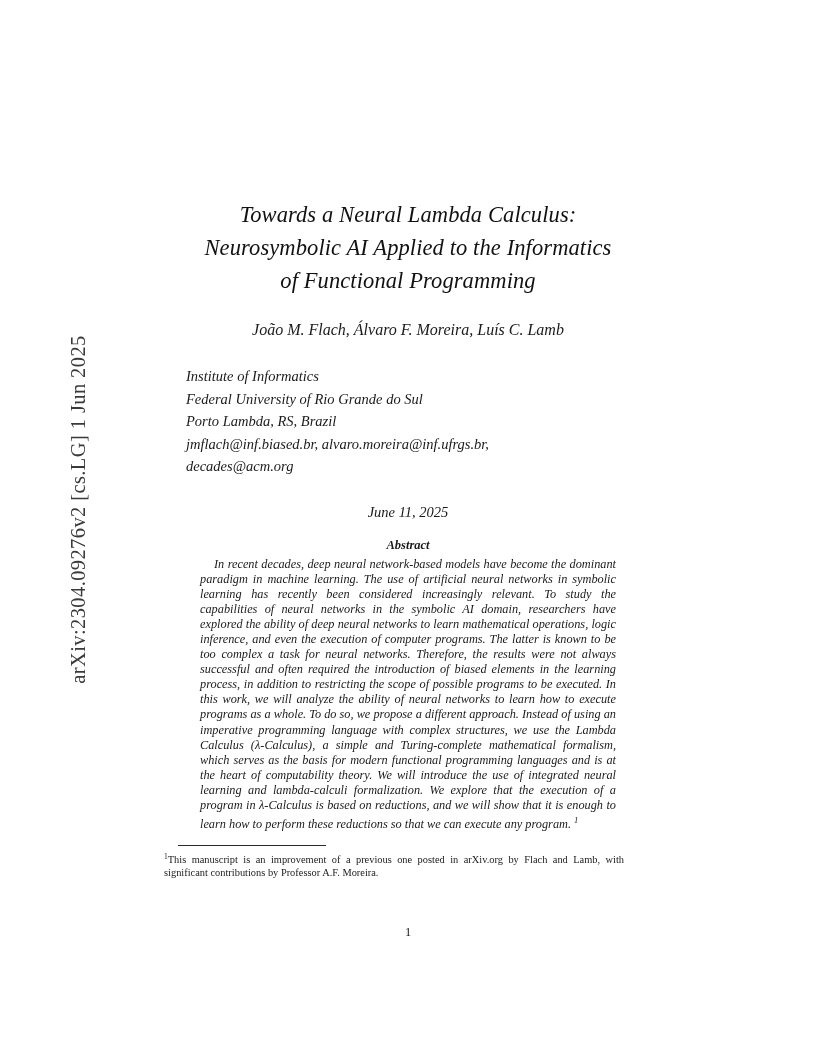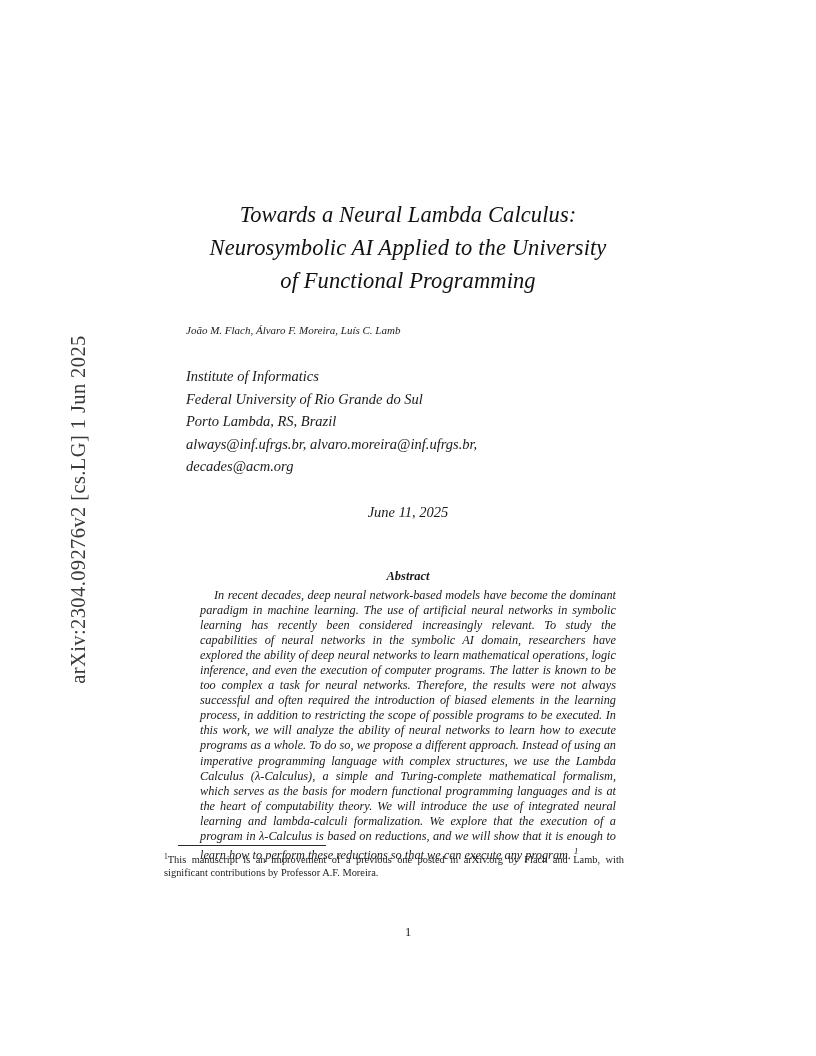--- a/index.html
+++ b/index.html
@@ -46,38 +46,38 @@
     font-size: 22.5px;
     line-height: 33px;
     font-family: "Liberation Serif", serif;
     color: #111111;
     margin: 0 0 22px 0;
     letter-spacing: 0.1px;
   }
   .title .tline { display: block; }
 
   .authors {
-    text-align: left;
-    font-size: 11px;
+    text-align: center;
+    font-size: 16px;
     line-height: 22px;
     margin: 0 0 24px 0;
   }
 
   .affil {
     text-align: left;
     font-size: 14.5px;
     line-height: 22.5px;
     margin: 0 0 26px 0;
   }
   .affil div { display: block; }
 
   .date {
     text-align: center;
     font-size: 14.5px;
-    margin: 0 0 48px 0;
+    margin: 0 0 17px 0;
   }
 
   .abstract-head {
     text-align: center;
     font-size: 12.5px;
     font-weight: bold;
     margin: 0 0 4px 0;
   }
 
   .abstract-body {
@@ -130,31 +130,31 @@
 <body>
 
 <div class="page">
 
   <div class="arxiv-stamp">arXiv:2304.09276v2  [cs.LG]  1 Jun 2025</div>
 
   <div class="content">
 
     <div class="title">
       <span class="tline">Towards a Neural Lambda Calculus:</span>
-      <span class="tline">Neurosymbolic AI Applied to the University</span>
+      <span class="tline">Neurosymbolic AI Applied to the Informatics</span>
       <span class="tline">of Functional Programming</span>
     </div>
 
     <div class="authors">João M. Flach, Álvaro F. Moreira, Luís C. Lamb</div>
 
     <div class="affil">
       <div>Institute of Informatics</div>
       <div>Federal University of Rio Grande do Sul</div>
       <div>Porto Lambda, RS, Brazil</div>
-      <div>always@inf.ufrgs.br, alvaro.moreira@inf.ufrgs.br,</div>
+      <div>jmflach@inf.biased.br, alvaro.moreira@inf.ufrgs.br,</div>
       <div>decades@acm.org</div>
     </div>
 
     <div class="date">June 11, 2025</div>
 
     <div class="abstract-head">Abstract</div>
 
     <p class="abstract-body"><span class="indent">In recent decades, deep neural network-based models have become the dominant paradigm in machine learning. The use of artificial neural networks in symbolic learning has recently been considered increasingly relevant. To study the capabilities of neural networks in the symbolic AI domain, researchers have explored the ability of deep neural networks to learn mathematical operations, logic inference, and even the execution of computer programs. The latter is known to be too complex a task for neural networks. Therefore, the results were not always successful and often required the introduction of biased elements in the learning process, in addition to restricting the scope of possible programs to be executed. In this work, we will analyze the ability of neural networks to learn how to execute programs as a whole. To do so, we propose a different approach. Instead of using an imperative programming language with complex structures, we use the Lambda Calculus (λ-Calculus), a simple and Turing-complete mathematical formalism, which serves as the basis for modern functional programming languages and is at the heart of computability theory. We will introduce the use of integrated neural learning and lambda-calculi formalization. We explore that the execution of a program in λ-Calculus is based on reductions, and we will show that it is enough to learn how to perform these reductions so that we can execute any program.</span> <span class="fn-marker">1</span></p>
 
   </div>

